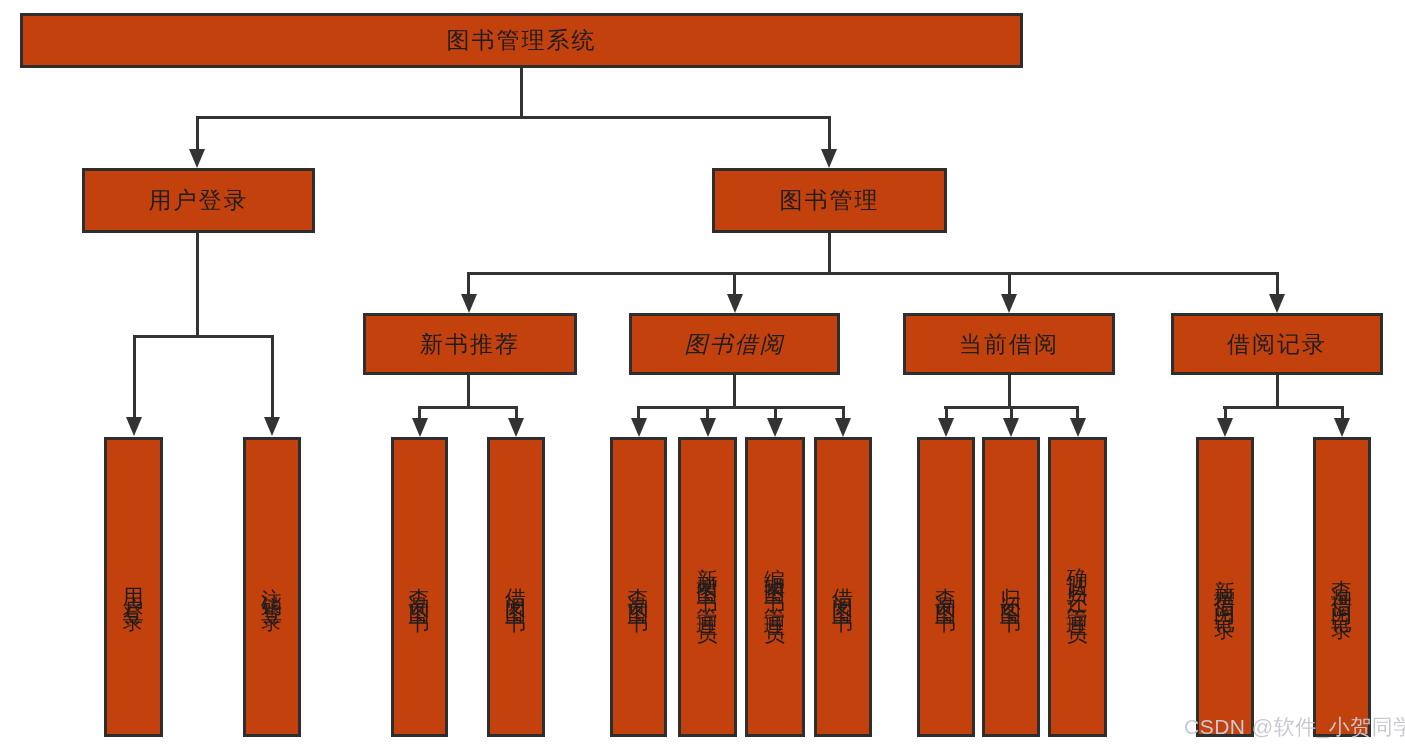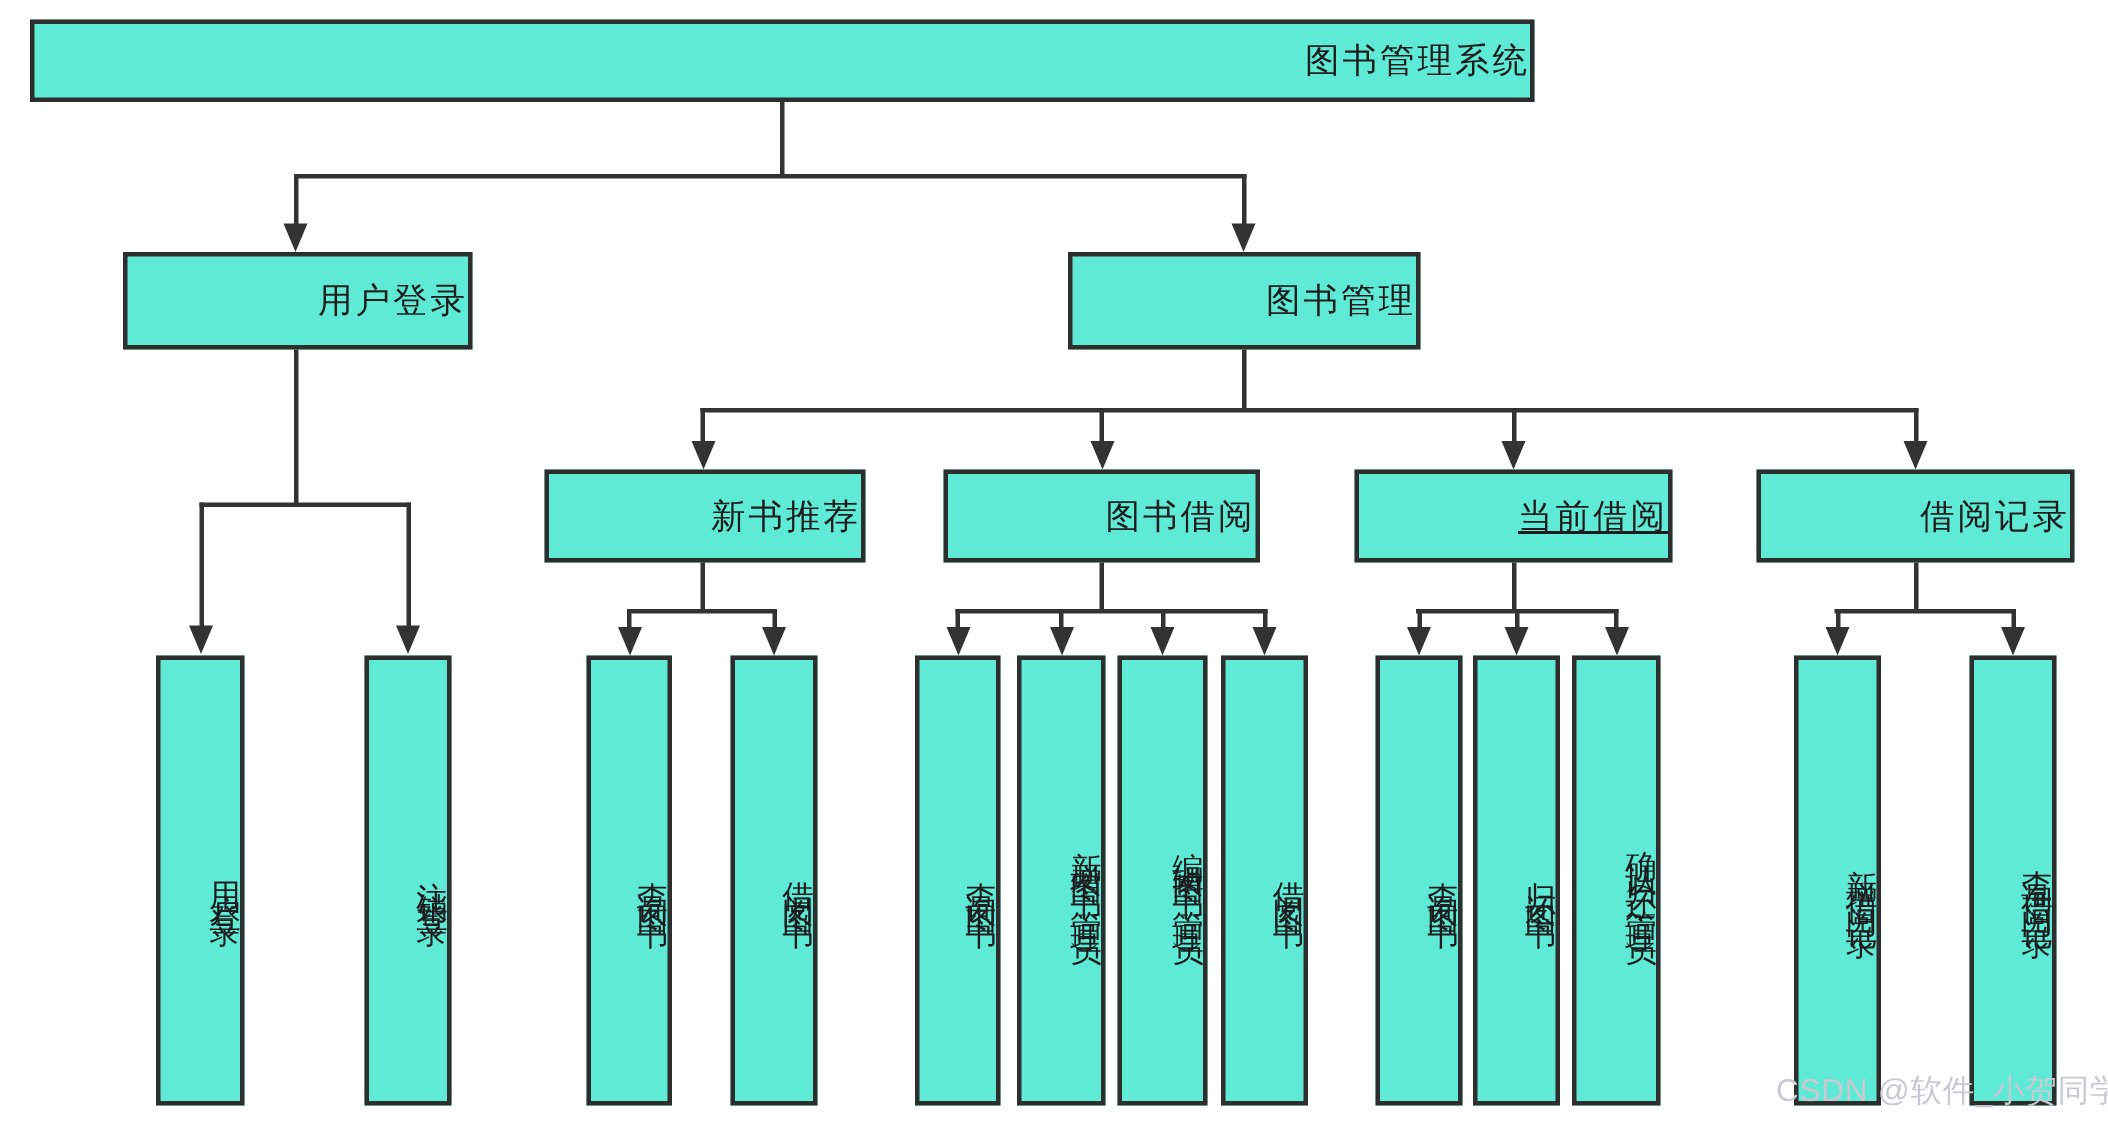--- a/index.html
+++ b/index.html
@@ -1,19 +1,19 @@
 <!DOCTYPE html>
 <html><head>
 <meta charset="utf-8">
 <style>
   html,body{margin:0;padding:0;background:#ffffff;}
   .stage{position:relative;width:1405px;height:747px;background:#ffffff;
          font-family:"Liberation Sans", sans-serif;color:#1d1d1f;overflow:hidden;}
-  .node{position:absolute;box-sizing:border-box;border:3px solid #2e2e2e;background:#5eead4;
-        display:flex;align-items:center;justify-content:flex-end;}
+  .node{position:absolute;box-sizing:border-box;border:3px solid #2e2e2e;background:#c2410c;
+        display:flex;align-items:center;justify-content:center;}
   .hbox{font-size:23px;letter-spacing:2px;font-weight:500;}
   .leaf span{writing-mode:vertical-rl;text-orientation:mixed;font-size:21px;
              letter-spacing:8px;line-height:1;font-weight:500;}
   .hline{position:absolute;height:3px;background:#333333;}
   .vline{position:absolute;width:3px;background:#333333;}
   .arrow{position:absolute;width:0;height:0;border-left:8px solid transparent;
          border-right:8px solid transparent;border-top:19px solid #333333;}
   .watermark{position:absolute;left:1184px;top:713px;font-size:21px;color:#c9c9d3;
              letter-spacing:0.5px;white-space:nowrap;z-index:5;}
 </style>
@@ -54,24 +54,24 @@
   <div class="vline" style="left:733px;top:272px;height:28px;"></div>
   <div class="arrow" style="left:727px;top:294px;"></div>
   <div class="vline" style="left:1008px;top:272px;height:28px;"></div>
   <div class="arrow" style="left:1001px;top:294px;"></div>
   <div class="vline" style="left:1276px;top:272px;height:28px;"></div>
   <div class="arrow" style="left:1269px;top:294px;"></div>
 
   <div class="node hbox" style="left:363px;top:313px;width:214px;height:62px;">
     <span>新书推荐</span>
   </div>
-  <div class="node hbox" style="left:629px;top:313px;width:211px;height:62px;">
+  <div class="node hbox" style="left:629px;top:313px;width:211px;height:62px;font-style:italic;">
     <span>图书借阅</span>
   </div>
-  <div class="node hbox" style="left:903px;top:313px;width:212px;height:62px;text-decoration:underline;">
+  <div class="node hbox" style="left:903px;top:313px;width:212px;height:62px;">
     <span>当前借阅</span>
   </div>
   <div class="node hbox" style="left:1171px;top:313px;width:212px;height:62px;">
     <span>借阅记录</span>
   </div>
 
   <div class="vline" style="left:467px;top:375px;height:33px;"></div>
   <div class="hline" style="left:418px;top:406px;width:100px;"></div>
   <div class="vline" style="left:418px;top:406px;height:16px;"></div>
   <div class="arrow" style="left:412px;top:418px;"></div>

